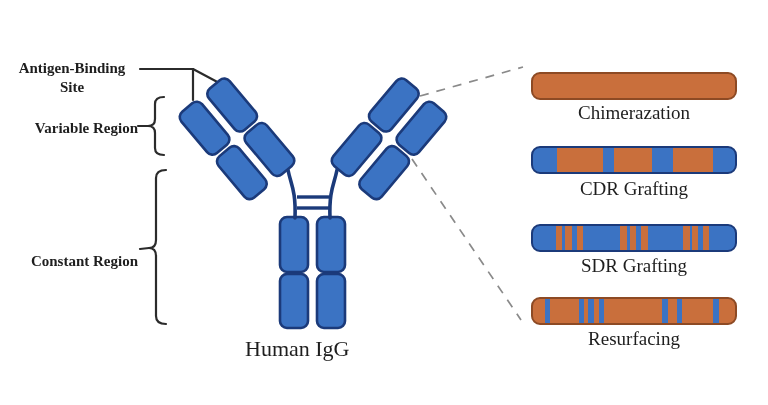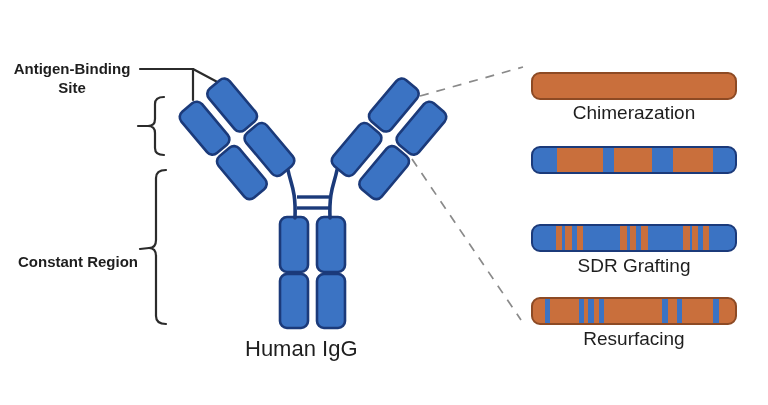--- a/index.html
+++ b/index.html
@@ -1,18 +1,18 @@
 <!DOCTYPE html>
 <html><head>
 <meta charset="utf-8">
 <style>
   html,body{margin:0;padding:0;background:#fff;}
   #stage{
     position:relative;width:768px;height:405px;background:#ffffff;overflow:hidden;
-    font-family:Liberation Sans, sans-serif;color:var(--text,#1e1e1e);
+    font-family:Liberation Serif, serif;color:var(--text,#1e1e1e);
   }
   #diagram-svg{position:absolute;left:0;top:0;}
   .domain-rect{fill:var(--human);stroke:var(--human-outline);stroke-width:2.6;}
   .hinge{fill:none;stroke:var(--human-outline);stroke-width:3.6;stroke-linecap:round;}
   .rung{stroke:var(--human-outline);stroke-width:3.4;stroke-linecap:butt;}
   .annot{fill:none;stroke:var(--line);stroke-width:2.2;stroke-linecap:round;stroke-linejoin:round;}
   .dash{fill:none;stroke:var(--dashed);stroke-width:1.7;stroke-dasharray:9 8;stroke-linecap:butt;}
   .lbl{position:absolute;font-weight:bold;font-size:15px;line-height:19px;}
   .lbl.right{text-align:right;}
   .lbl.center{text-align:center;}
@@ -70,20 +70,21 @@
         <rect class="domain-rect" x="-13.5" y="-117" width="27" height="54" rx="7"></rect>
         <rect class="domain-rect" x="-13.5" y="-59" width="27" height="54" rx="7"></rect>
         <rect class="domain-rect" x="22.5" y="-117" width="27" height="54" rx="7"></rect>
         <rect class="domain-rect" x="22.5" y="-59" width="27" height="54" rx="7"></rect>
       </g>
     </g>
   </svg>
 
   <div class="lbl center" style="left:6px;top:59px;width:132px;">Antigen-Binding Site</div>
 
+  <div class="lbl right" style="left:0px;top:119px;width:138px;">Variable Region</div>
 
   <div class="lbl right" style="left:0px;top:240px;width:138px;margin-top:12px;">Constant Region</div>
 
   <div class="caption" style="left:245px;top:336px;width:135px;">Human IgG</div>
 
   <div class="bar" style="top: 72px; background: rgb(201, 111, 60); border-color: rgb(141, 74, 36);"></div>
   <div class="bar" style="top: 146px; background: rgb(59, 115, 195); border-color: rgb(27, 58, 122);">
       <div class="segment" style="left: 12%; width: 22.5%; background: rgb(201, 111, 60);"></div>
       <div class="segment" style="left: 40%; width: 19%; background: rgb(201, 111, 60);"></div>
       <div class="segment" style="left: 69.5%; width: 19.5%; background: rgb(201, 111, 60);"></div>
@@ -103,16 +104,17 @@
       <div class="segment" style="left: 5.9%; width: 2.7%; background: rgb(59, 115, 195);"></div>
       <div class="segment" style="left: 22.6%; width: 2.7%; background: rgb(59, 115, 195);"></div>
       <div class="segment" style="left: 27.4%; width: 2.7%; background: rgb(59, 115, 195);"></div>
       <div class="segment" style="left: 32.5%; width: 2.7%; background: rgb(59, 115, 195);"></div>
       <div class="segment" style="left: 64.1%; width: 2.7%; background: rgb(59, 115, 195);"></div>
       <div class="segment" style="left: 71.3%; width: 2.7%; background: rgb(59, 115, 195);"></div>
       <div class="segment" style="left: 89.3%; width: 2.7%; background: rgb(59, 115, 195);"></div>
     </div>
 
   <div class="bar-label" style="top: 103px;">Chimerazation</div>
+  <div class="bar-label" style="top: 179px;">CDR Grafting</div>
   <div class="bar-label" style="top: 256px; text-align: center;">SDR Grafting</div>
   <div class="bar-label" style="top: 329px;">Resurfacing</div>
 
 </div>
 
 </body></html>

